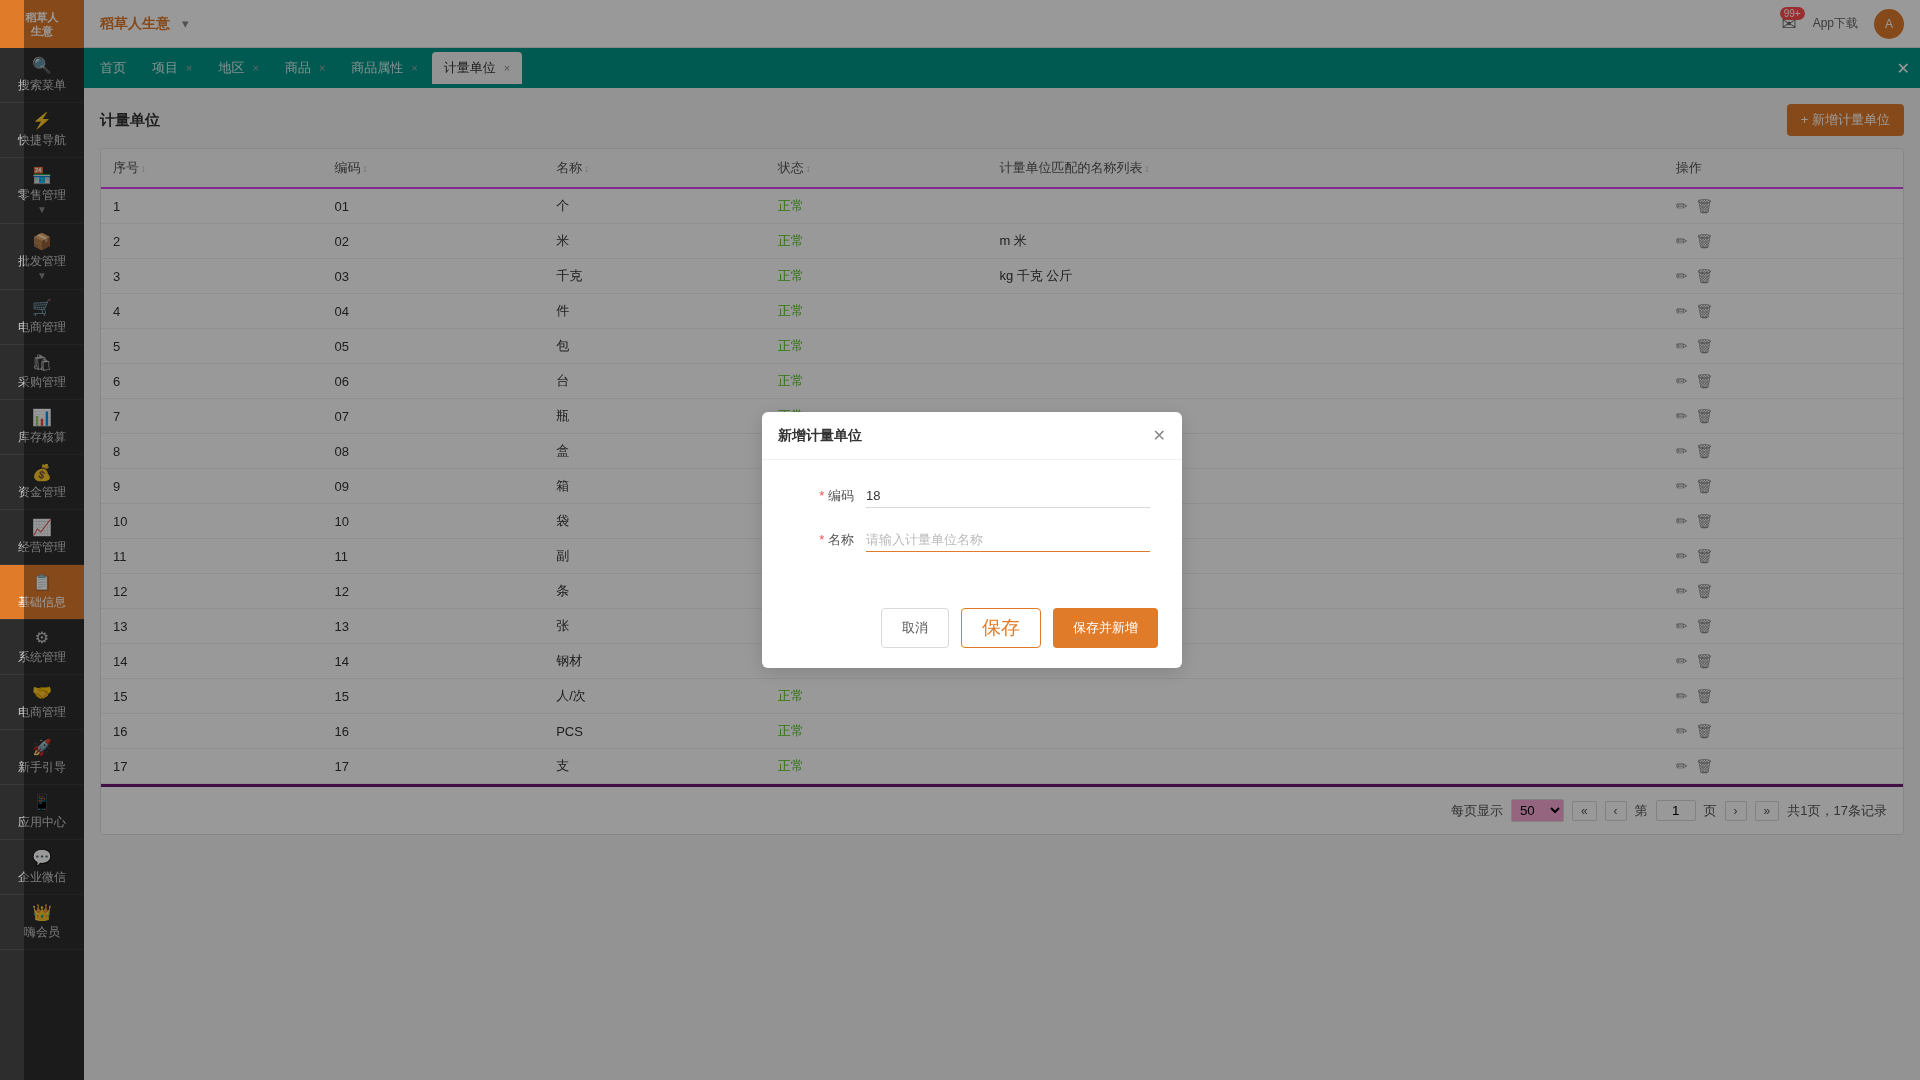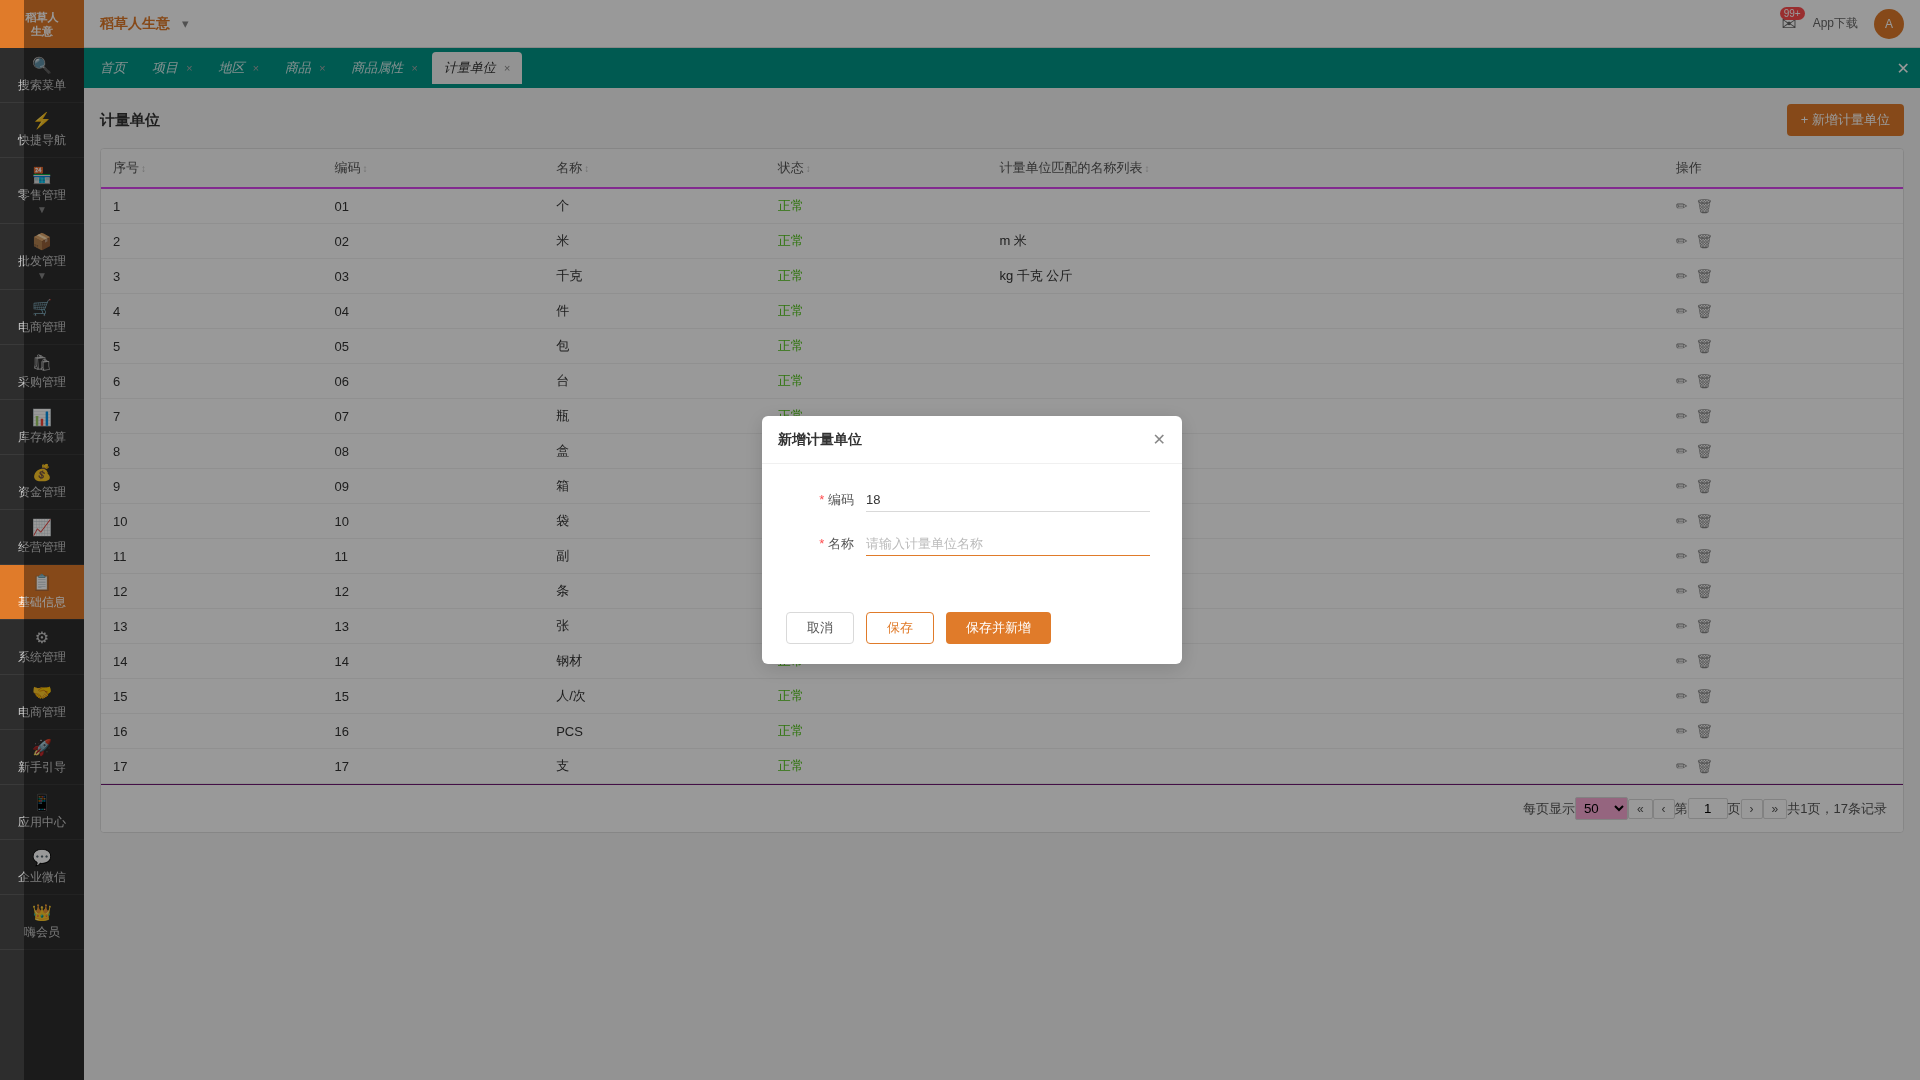--- a/index.html
+++ b/index.html
@@ -95,21 +95,20 @@
       display: flex;
       align-items: center;
       padding: 0 12px;
       height: 32px;
       border-radius: 4px 4px 0 0;
       font-size: 13px;
       cursor: pointer;
       color: rgba(255,255,255,0.85);
       margin-right: 2px;
       gap: 6px;
-      font-style: italic;
     }
     .tab.active {
       background: #f5f5f5;
       color: #333;
     }
     .tab-close {
       font-size: 11px;
       color: #aaa;
       cursor: pointer;
       margin-left: 2px;
@@ -182,23 +181,24 @@
     .action-icons { display: flex; gap: 8px; }
     .action-icon { color: #888; cursor: pointer; font-size: 14px; }
 
     
     .pagination {
       display: flex;
       align-items: center;
       justify-content: flex-end;
       padding: 12px 16px;
       background: white;
-      border-top: 1px solid #701a75;
+      border-top: 3px solid #701a75;
       font-size: 13px;
       color: #555;
+      gap: 8px;
     }
     .pagination-btn {
       border: 1px solid #d9d9d9;
       background: white;
       padding: 2px 8px;
       cursor: pointer;
       border-radius: 2px;
       font-size: 12px;
       color: #555;
     }
@@ -266,40 +266,40 @@
       padding: 4px 0;
       font-size: 13px;
       outline: none;
       color: #333;
     }
     .form-input.focused { border-bottom-color: #e07b2a; }
     .form-input::placeholder { color: #bbb; }
     .modal-footer {
       padding: 12px 24px 20px;
       display: flex;
-      justify-content: flex-start;
+      justify-content: flex-end;
       gap: 12px;
     }
     .btn-cancel {
       border: 1px solid #d9d9d9;
       background: white;
       padding: 6px 20px;
       border-radius: 4px;
       cursor: pointer;
       font-size: 13px;
       color: #555;
     }
     .btn-save {
       border: 1px solid #e07b2a;
       background: white;
       color: #e07b2a;
       padding: 6px 20px;
       border-radius: 4px;
       cursor: pointer;
-      font-size: 13px;
+      font-size: 19px;
     }
     .btn-save-new {
       background: #e07b2a;
       color: white;
       border: none;
       padding: 6px 20px;
       border-radius: 4px;
       cursor: pointer;
       font-size: 13px;
     }

